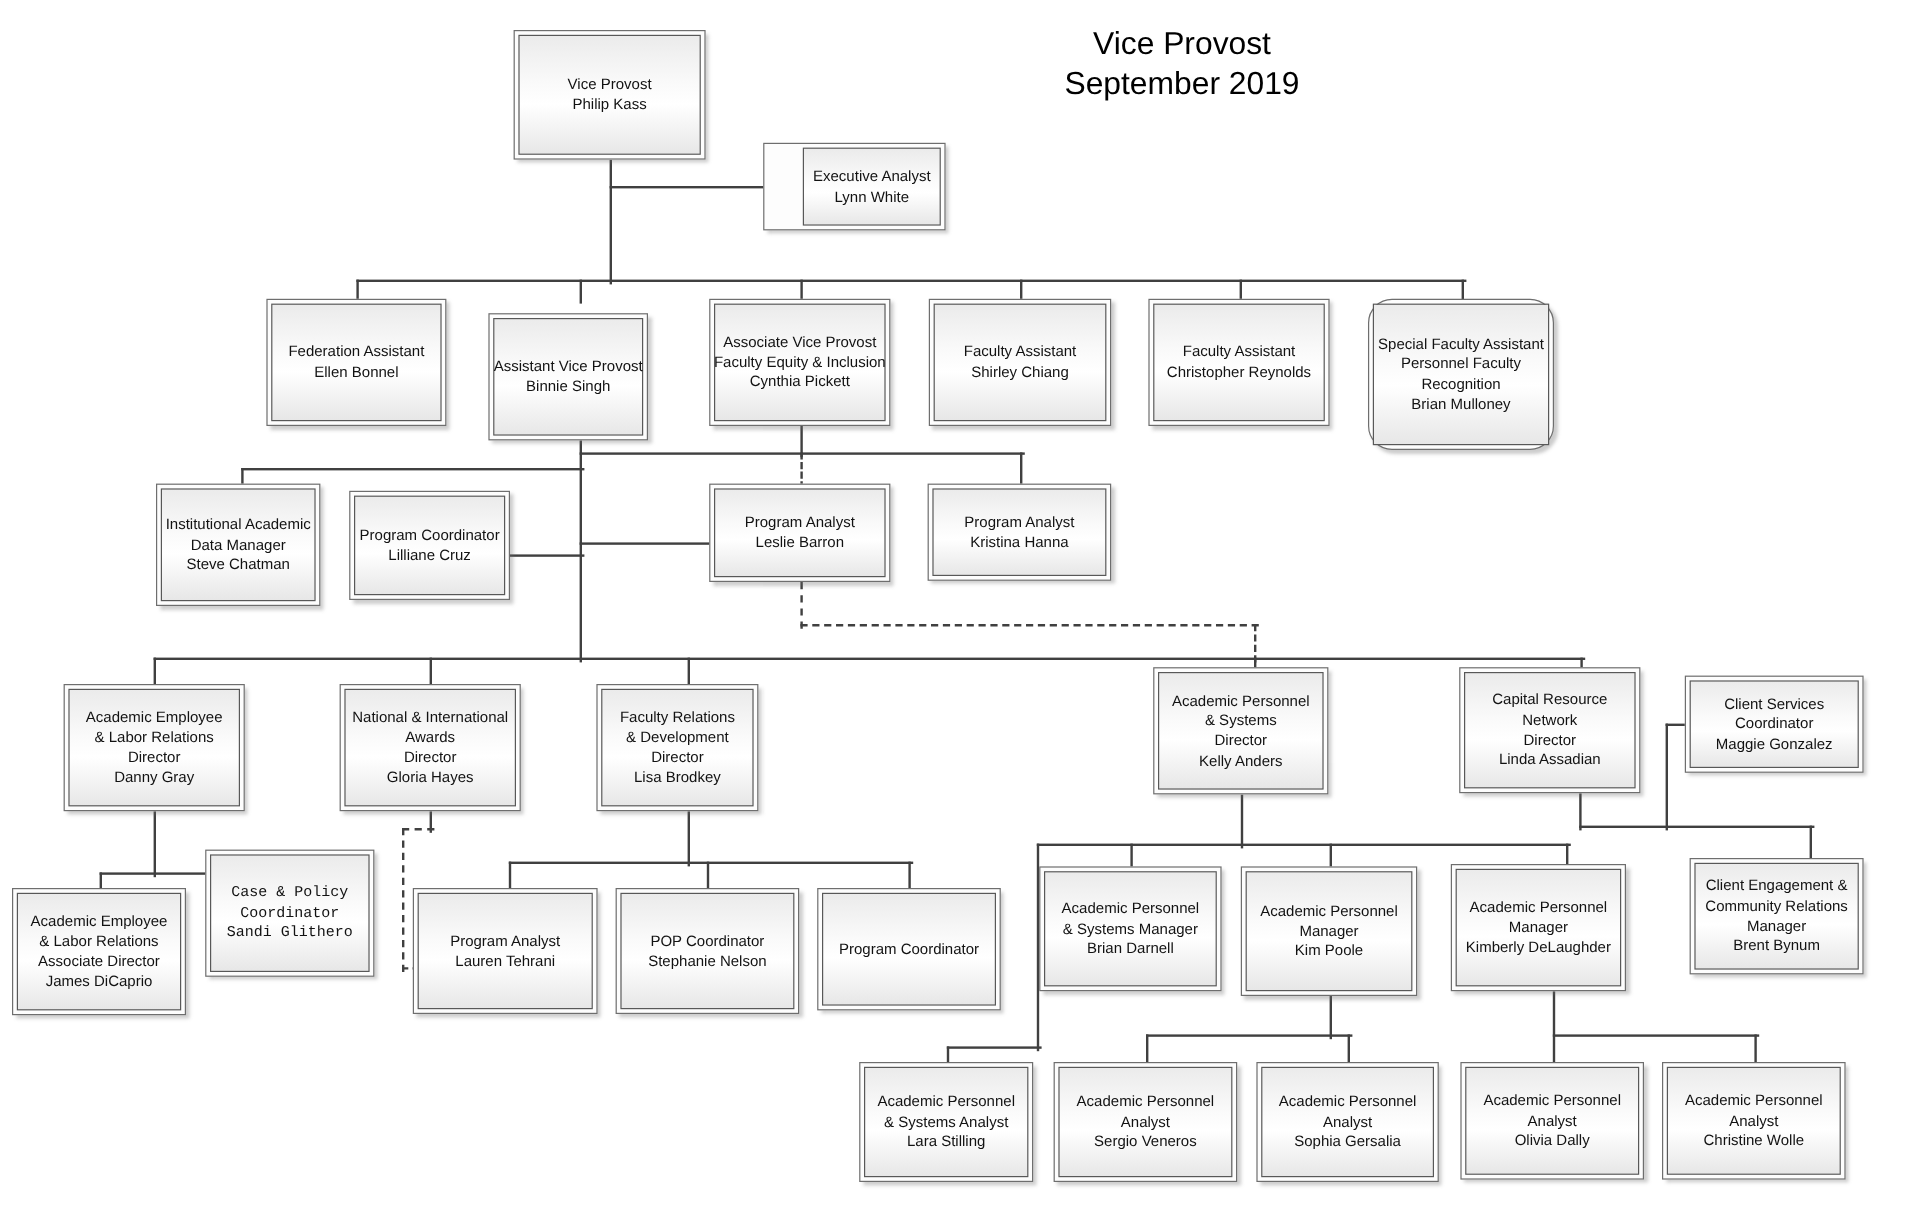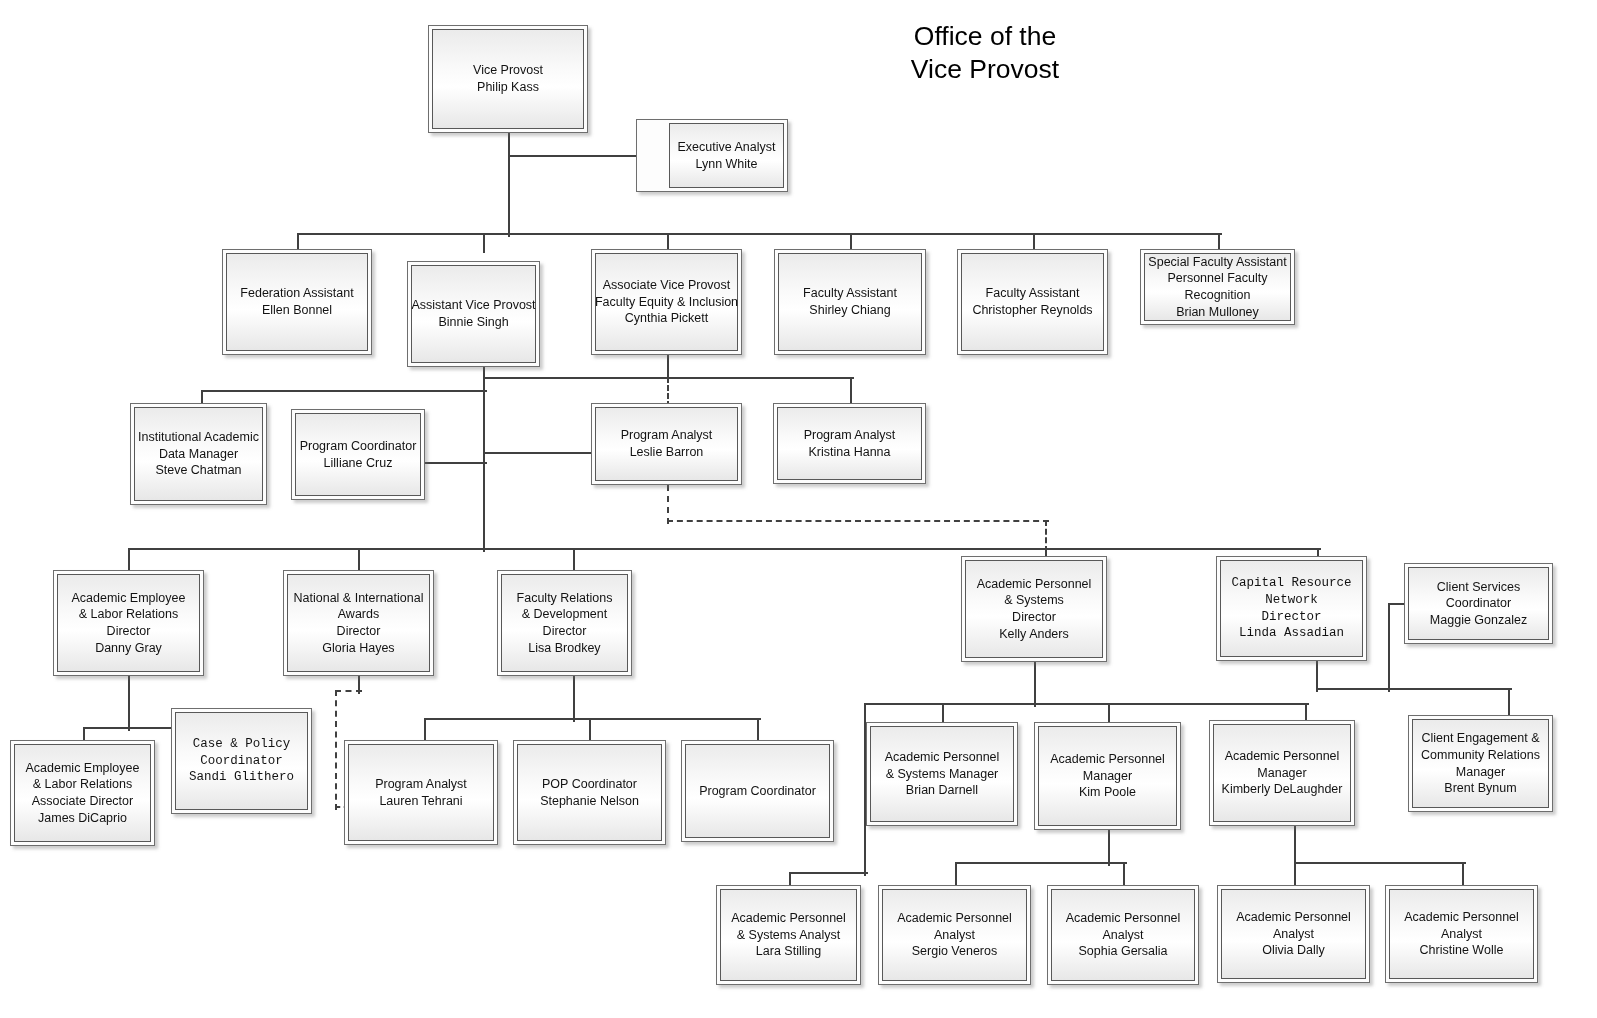--- a/index.html
+++ b/index.html
@@ -148,21 +148,21 @@
         </div>
       </div>
       <div class="node" style="left: 957px; top: 249px; width: 151px; height: 106px;">
         <div class="node-inner">
           <div class="node-text">
             <span>Faculty Assistant</span>
             <span>Christopher Reynolds</span>
           </div>
         </div>
       </div>
-      <div class="node" style="left: 1140px; top: 249px; width: 155px; height: 76px;">
+      <div class="node" style="left: 1140px; top: 249px; width: 155px; height: 126px; border-radius: 20px;">
         <div class="node-inner">
           <div class="node-text">
             <span>Special Faculty Assistant</span>
             <span>Personnel Faculty</span>
             <span>Recognition</span>
             <span>Brian Mulloney</span>
           </div>
         </div>
       </div>
       <div class="node" style="left: 130px; top: 403px; width: 137px; height: 102px;">
@@ -231,21 +231,21 @@
       <div class="node" style="left: 961px; top: 556px; width: 146px; height: 106px;">
         <div class="node-inner">
           <div class="node-text">
             <span>Academic Personnel</span>
             <span>&amp; Systems</span>
             <span>Director</span>
             <span>Kelly Anders</span>
           </div>
         </div>
       </div>
-      <div class="node" style="left: 1216px; top: 556px; width: 151px; height: 105px; font-family: Liberation Mono, monospace;">
+      <div class="node" style="left: 1216px; top: 556px; width: 151px; height: 105px;">
         <div class="node-inner">
           <div class="node-text">
             <span>Capital Resource</span>
             <span>Network</span>
             <span>Director</span>
             <span>Linda Assadian</span>
           </div>
         </div>
       </div>
       <div class="node" style="left: 1404px; top: 563px; width: 149px; height: 81px;">
@@ -376,16 +376,16 @@
         <div class="node-inner">
           <div class="node-text">
             <span>Academic Personnel</span>
             <span>Analyst</span>
             <span>Christine Wolle</span>
           </div>
         </div>
       </div>
     </div>
   <div class="chart-title">
-    <div>Office of the</div>
     <div>Vice Provost</div>
+    <div>September 2019</div>
   </div>
 </div>
 
 </body></html>

